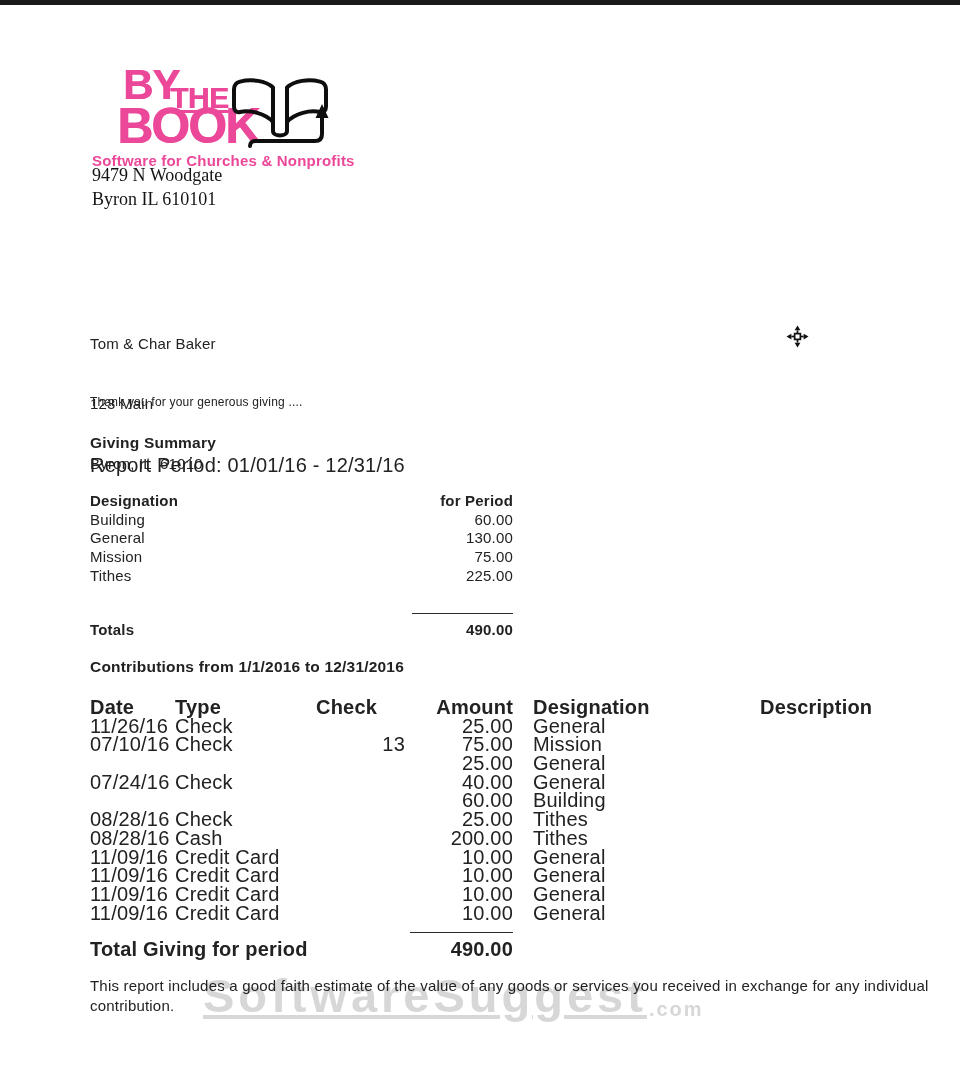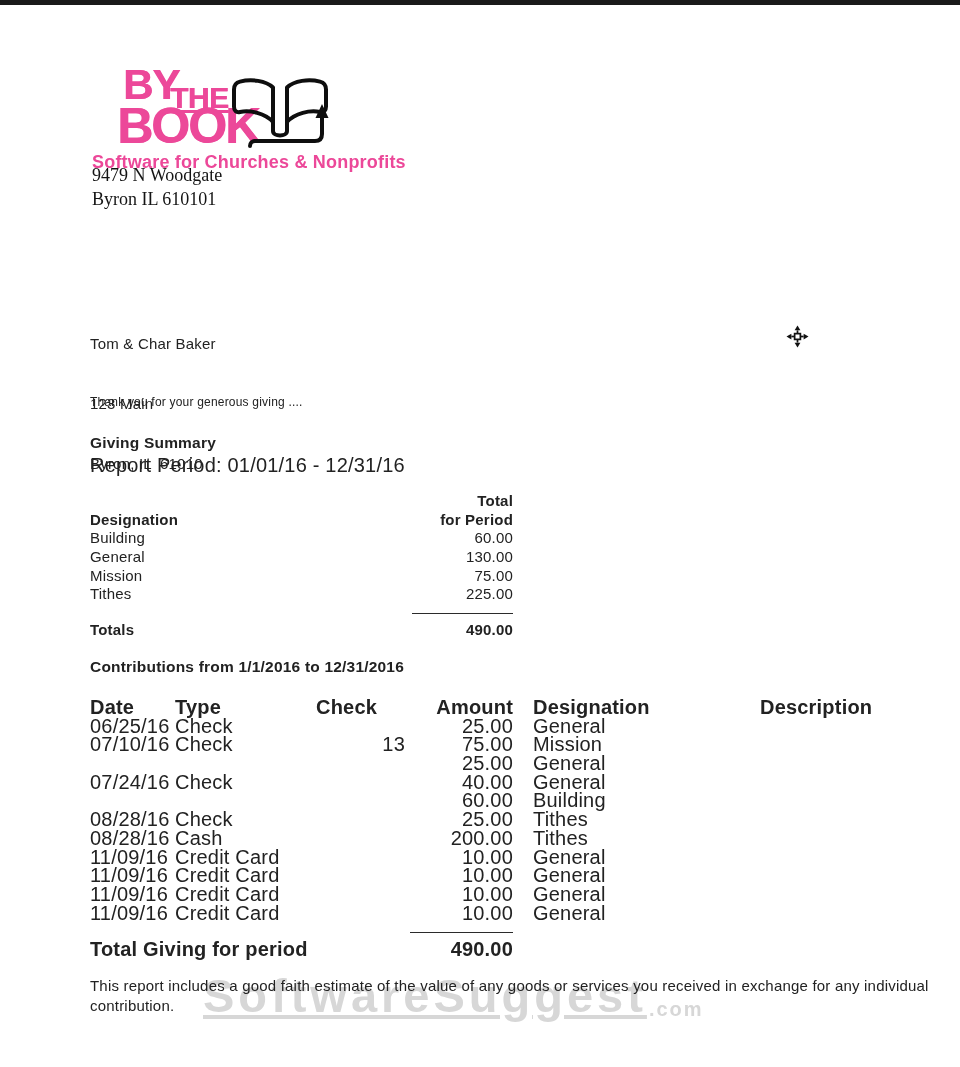--- a/index.html
+++ b/index.html
@@ -20,21 +20,21 @@
     white-space:nowrap;line-height:1;user-select:none;text-decoration:underline;
   }
   .watermark .suffix{font-size:20px;letter-spacing:2px;position:relative;top:4px;margin-left:2px;}
 
   
   .logo{left:92px;top:62px;width:300px;height:108px;color:#ec4899;}
   .logo-by{position:absolute;left:31px;top:2px;font-weight:900;font-size:42px;line-height:1;letter-spacing:-1px;text-shadow:.6px 0 0 currentColor;}
   .logo-the{position:absolute;left:78px;top:21px;font-weight:900;font-size:30px;line-height:1;letter-spacing:-.5px;text-shadow:.4px 0 0 currentColor;text-decoration:underline;}
   .logo-book{position:absolute;left:25px;top:39px;font-weight:900;font-size:50px;line-height:1;letter-spacing:-2px;text-shadow:.7px 0 0 currentColor;}
   .logo-icon{position:absolute;left:138px;top:15px;width:100px;height:74px;}
-  .logo-tagline{position:absolute;left:0;top:90px;font-weight:bold;font-size:18px;letter-spacing:.2px;white-space:nowrap;}
+  .logo-tagline{position:absolute;left:0;top:90px;font-weight:bold;font-size:15px;letter-spacing:.2px;white-space:nowrap;}
 
   
   .sender{left:92px;top:163px;font-family:"Liberation Serif",serif;font-size:18px;line-height:24px;color:#141414;}
 
   
   .recipient{left:90px;top:294px;font-size:15px;line-height:20px;white-space:pre;letter-spacing:.2px;}
 
   .greeting{left:90px;top:395px;font-size:12px;letter-spacing:.2px;}
 
   .sum-title{left:90px;top:434px;font-size:15.5px;letter-spacing:.2px;}
@@ -118,23 +118,20 @@
   <line x1="15.4" y1="12" x2="18.4" y2="12" stroke="#111" stroke-width="1.8"></line>
 </svg>
 
 <div class="abs greeting">Thank you for your generous giving ....</div>
 
 <div class="abs sum-title b">Giving Summary</div>
 <div class="abs sum-period">Report Period: 01/01/16 - 12/31/16</div>
 
 <div class="abs sum-table">
   <div class="srow b">
-    <span class="val">Total</span>
-  </div>
-  <div class="srow b">
     <span class="lab">Designation</span>
     <span class="val">for Period</span>
   </div>
   <div>
       <div class="srow">
         <span class="lab">Building</span>
         <span class="val">60.00</span>
       </div>
       <div class="srow">
         <span class="lab">General</span>
@@ -162,21 +159,21 @@
   <div class="crow b">
     <span class="c-date">Date</span>
     <span class="c-type">Type</span>
     <span class="c-check-h">Check</span>
     <span class="c-amount">Amount</span>
     <span class="c-des">Designation</span>
     <span class="c-desc">Description</span>
   </div>
   <div>
       <div class="crow">
-        <span class="c-date">06/25/16</span>
+        <span class="c-date">11/26/16</span>
         <span class="c-type">Check</span>
         <span class="c-check"></span>
         <span class="c-amount">25.00</span>
         <span class="c-des">General</span>
         <span class="c-desc"></span>
       </div>
       <div class="crow">
         <span class="c-date">07/10/16</span>
         <span class="c-type">Check</span>
         <span class="c-check">13</span>

